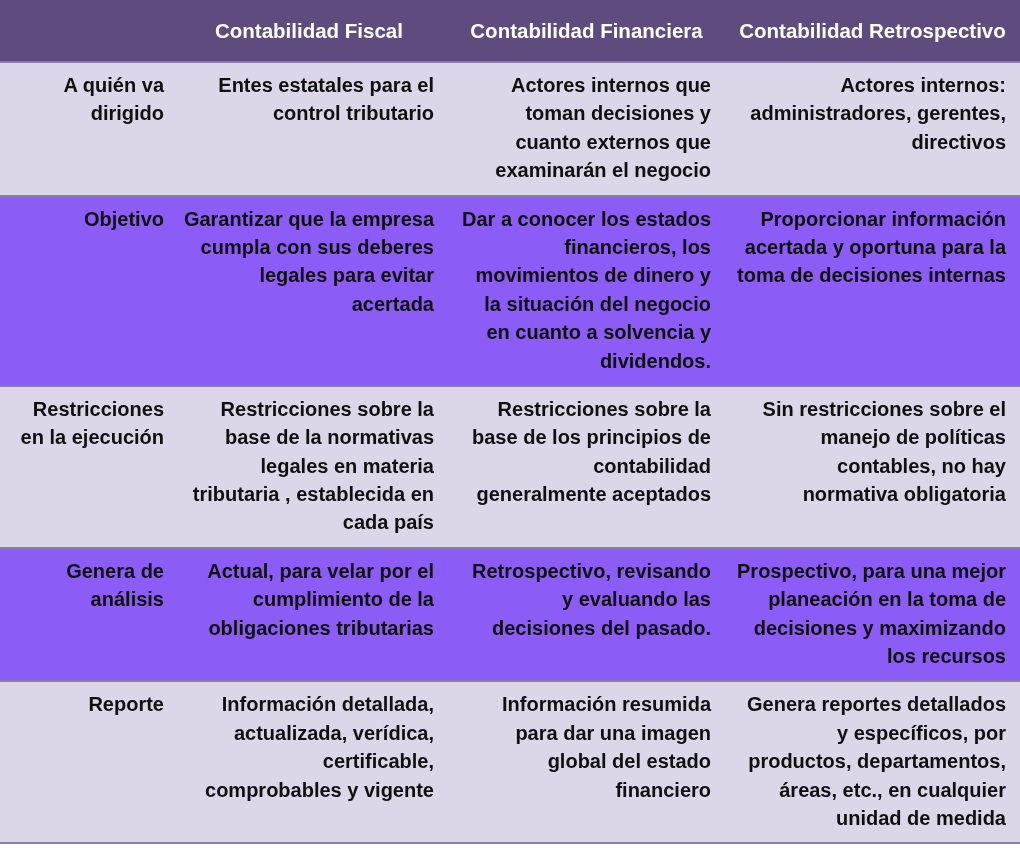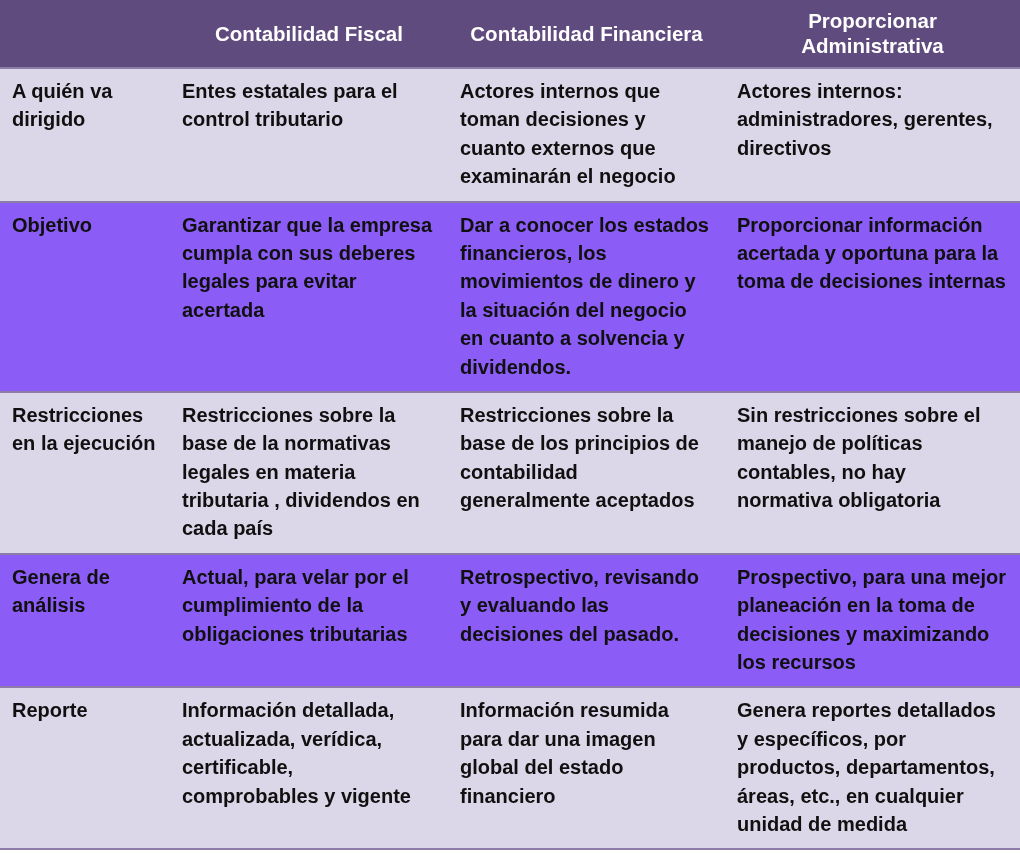--- a/index.html
+++ b/index.html
@@ -58,20 +58,21 @@
     background: #8b5cf6;
   }
 
   tbody td {
     vertical-align: top;
     font-size: 20px;
     line-height: 1.42;
     color: #101010;
     padding: 8px 14px 10px 12px;
     box-sizing: border-box;
+    text-align: right;
   }
 
   tbody td.cell-criterion {
     font-weight: bold;
     padding-left: 12px;
     padding-right: 6px;
   }
 
   tbody td.cell-value {
     font-weight: bold;
@@ -92,39 +93,39 @@
       <col class="c-criterion">
       <col class="c-fiscal">
       <col class="c-financial">
       <col class="c-admin">
     </colgroup>
     <thead>
       <tr>
         <th class="th-criterion"></th>
         <th>Contabilidad Fiscal</th>
         <th>Contabilidad Financiera</th>
-        <th>Proporcionar Administrativa</th>
+        <th>Contabilidad Retrospectivo</th>
       </tr>
     </thead>
     <tbody>
       <tr class="row-shaded">
         <td class="cell-criterion">A quién va dirigido</td>
         <td class="cell-value">Entes estatales para el control tributario</td>
         <td class="cell-value">Actores internos que toman decisiones y cuanto externos que examinarán el negocio</td>
         <td class="cell-value">Actores internos: administradores, gerentes, directivos</td>
       </tr>
       <tr class="row-plain">
         <td class="cell-criterion">Objetivo</td>
         <td class="cell-value">Garantizar que la empresa cumpla con sus deberes legales para evitar acertada</td>
         <td class="cell-value">Dar a conocer los estados financieros, los movimientos de dinero y la situación del negocio en cuanto a solvencia y dividendos.</td>
         <td class="cell-value">Proporcionar información acertada y oportuna para la toma de decisiones internas</td>
       </tr>
       <tr class="row-shaded">
         <td class="cell-criterion">Restricciones en la ejecución</td>
-        <td class="cell-value">Restricciones sobre la base de la normativas legales en materia tributaria , dividendos en cada país</td>
+        <td class="cell-value">Restricciones sobre la base de la normativas legales en materia tributaria , establecida en cada país</td>
         <td class="cell-value">Restricciones sobre la base de los principios de contabilidad generalmente aceptados</td>
         <td class="cell-value">Sin restricciones sobre el manejo de políticas contables, no hay normativa obligatoria</td>
       </tr>
       <tr class="row-plain">
         <td class="cell-criterion">Genera de análisis</td>
         <td class="cell-value">Actual, para velar por el cumplimiento de la obligaciones tributarias</td>
         <td class="cell-value">Retrospectivo, revisando y evaluando las decisiones del pasado.</td>
         <td class="cell-value">Prospectivo, para una mejor planeación en la toma de decisiones y maximizando los recursos</td>
       </tr>
       <tr class="row-shaded">

